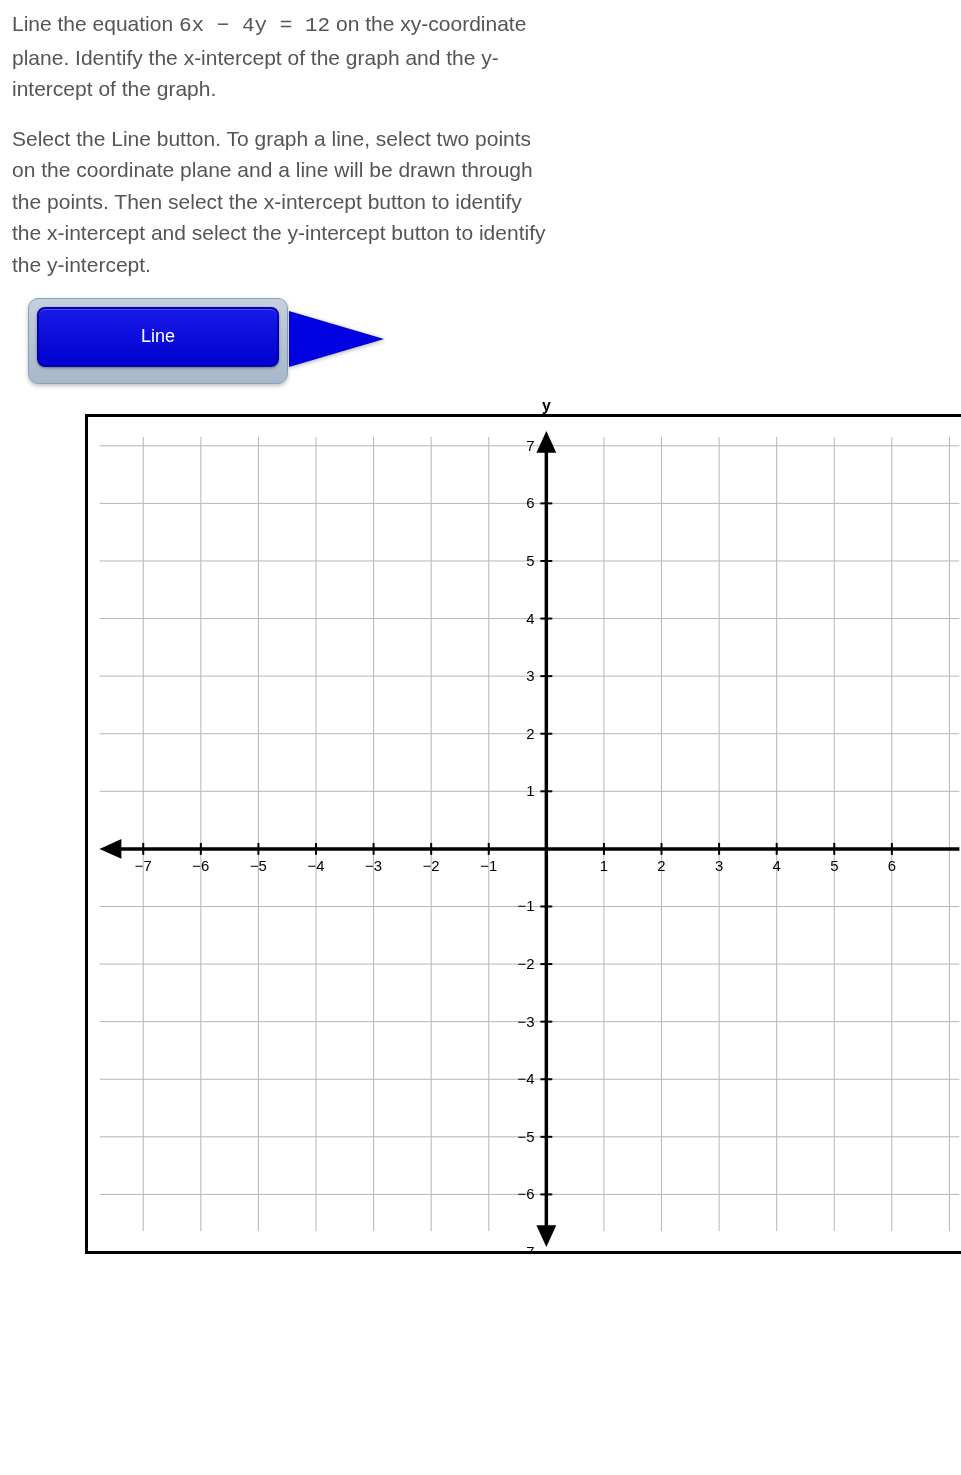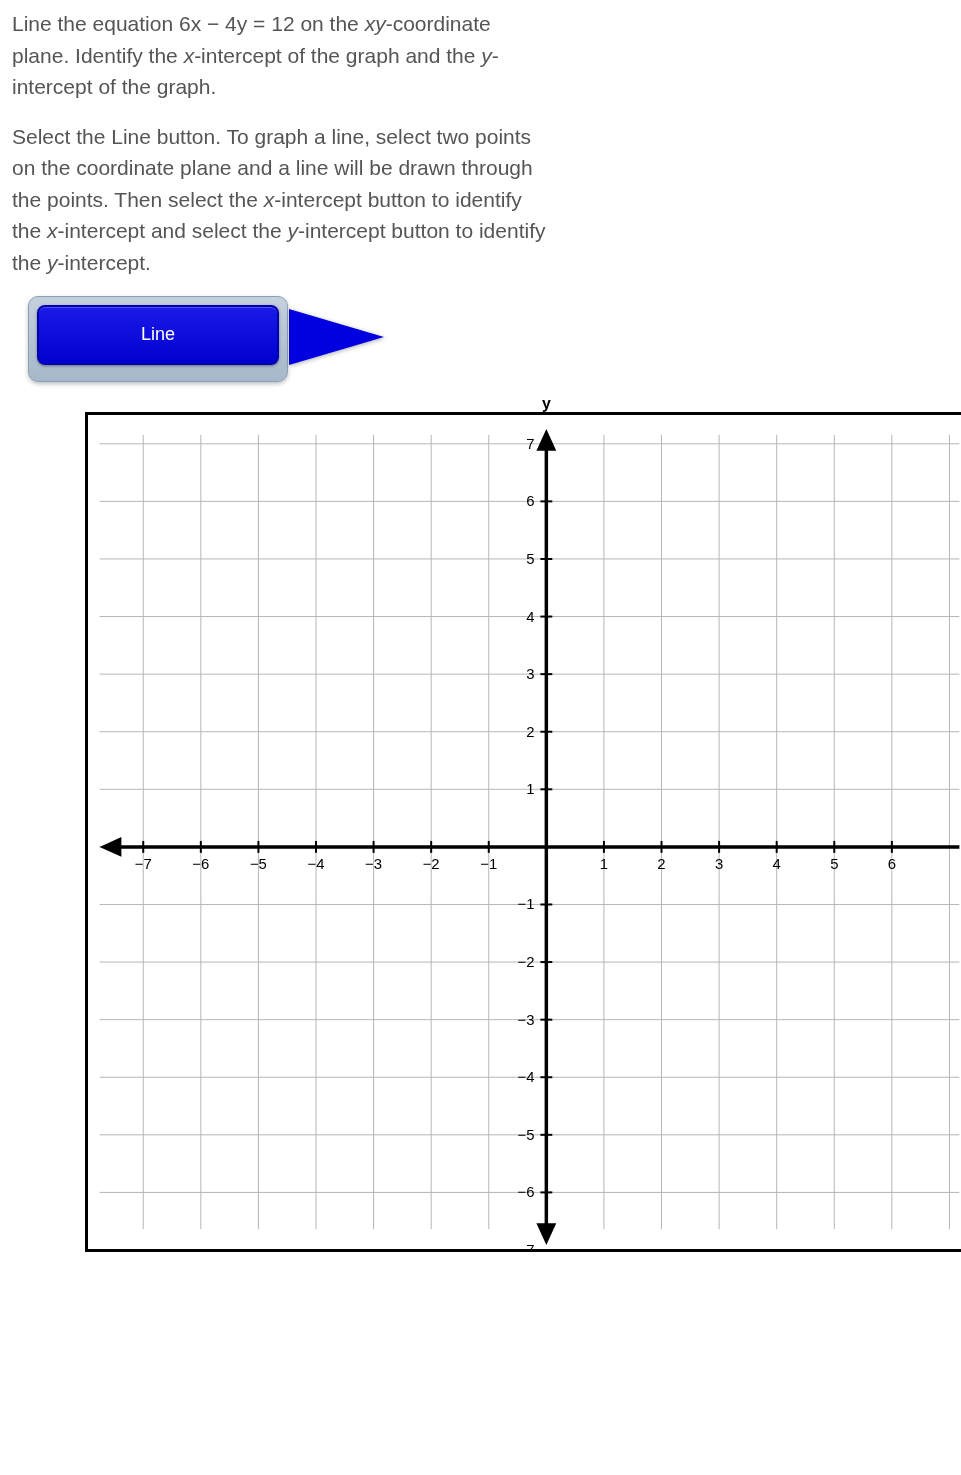--- a/index.html
+++ b/index.html
@@ -14,24 +14,24 @@
     font-size: 21px;
     line-height: 1.5;
     color: #555;
     padding: 8px 12px 0 12px;
     max-width: 560px;
   }
   .instructions p {
     margin-bottom: 18px;
   }
   .equation {
-    font-family: Liberation Sans, sans-serif;
+    font-family: Liberation Mono, monospace;
     white-space: nowrap;
   }
-  .italic { font-style: italic; }
+  .italic { }
   .tool-panel {
     margin: 10px 0 30px 28px;
     width: 260px;
     background: linear-gradient(#c5d0dd, #a7b8ca);
     border: 1px solid #8aa0b6;
     border-radius: 10px;
     padding: 8px;
     position: relative;
     box-shadow: 0 2px 4px rgba(0,0,0,0.25);
   }

